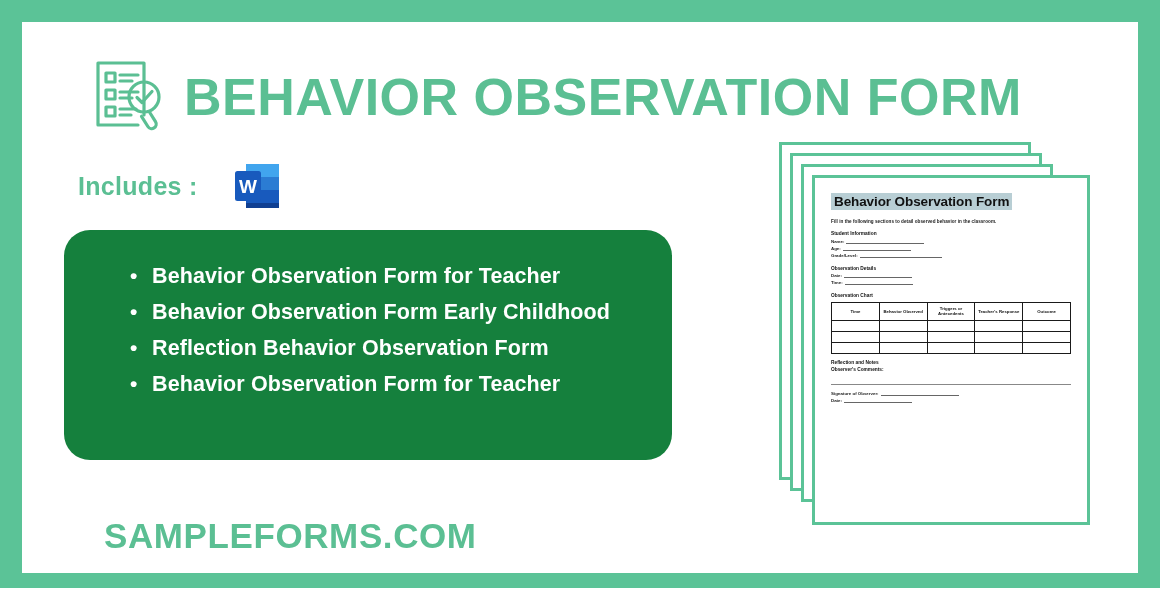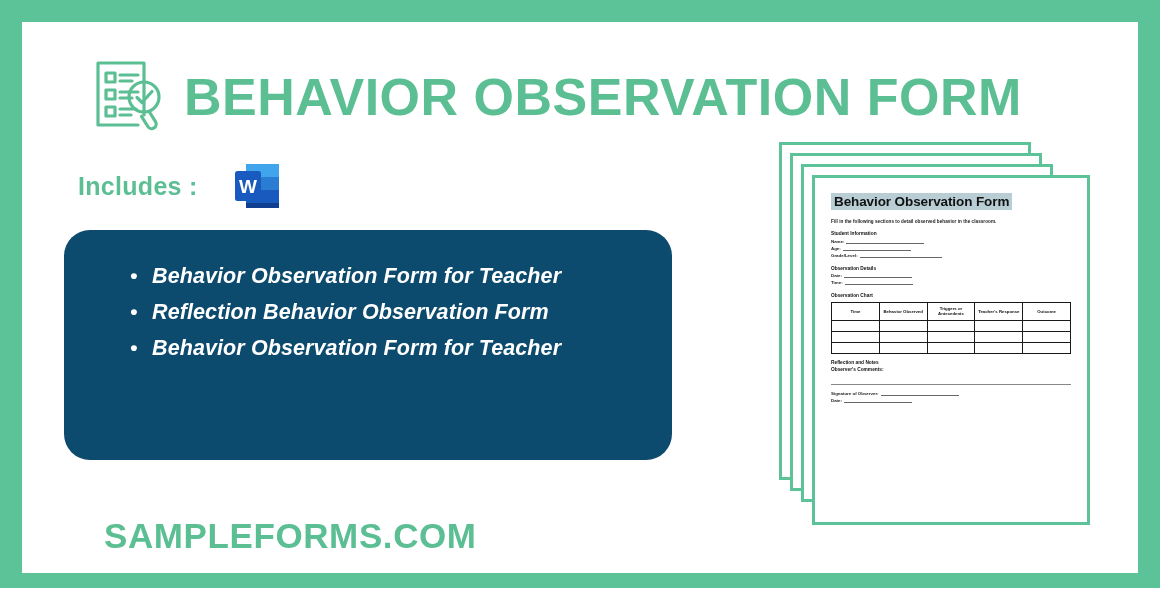--- a/index.html
+++ b/index.html
@@ -67,24 +67,23 @@
   }
   .fmt-icon { width: 56px; height: 56px; display: block; }
 
   
   #bullet-card {
     position: absolute;
     left: 42px;
     top: 208px;
     width: 608px;
     height: 230px;
-    background: #0c4a6e;
+    background: #15803d;
     border-radius: 26px;
     padding: 28px 34px 28px 66px;
-    font-style: italic;
   }
   #bullet-list { list-style: none; }
   #bullet-list li {
     position: relative;
     color: #ffffff;
     font-size: 21.5px;
     font-weight: 700;
     line-height: 36px;
     letter-spacing: 0.1px;
     padding-left: 22px;
@@ -246,20 +245,21 @@
           <rect x="5" y="13" width="26" height="30" rx="2.5" fill="#185ABD"></rect>
           <text x="18" y="35" font-family="Liberation Sans, sans-serif" font-size="19" font-weight="700" fill="#ffffff" text-anchor="middle">W</text>
         </svg>
       </span>
 
     </div>
 
     <div id="bullet-card">
       <ul id="bullet-list">
         <li>Behavior Observation Form for Teacher</li>
+        <li>Behavior Observation Form Early Childhood</li>
         <li>Reflection Behavior Observation Form</li>
         <li>Behavior Observation Form for Teacher</li>
       </ul>
     </div>
 
     <div id="brand">SAMPLEFORMS.COM</div>
 
     <div id="doc-stack">
       <div class="sheet sheet-1"></div>
       <div class="sheet sheet-2"></div>

